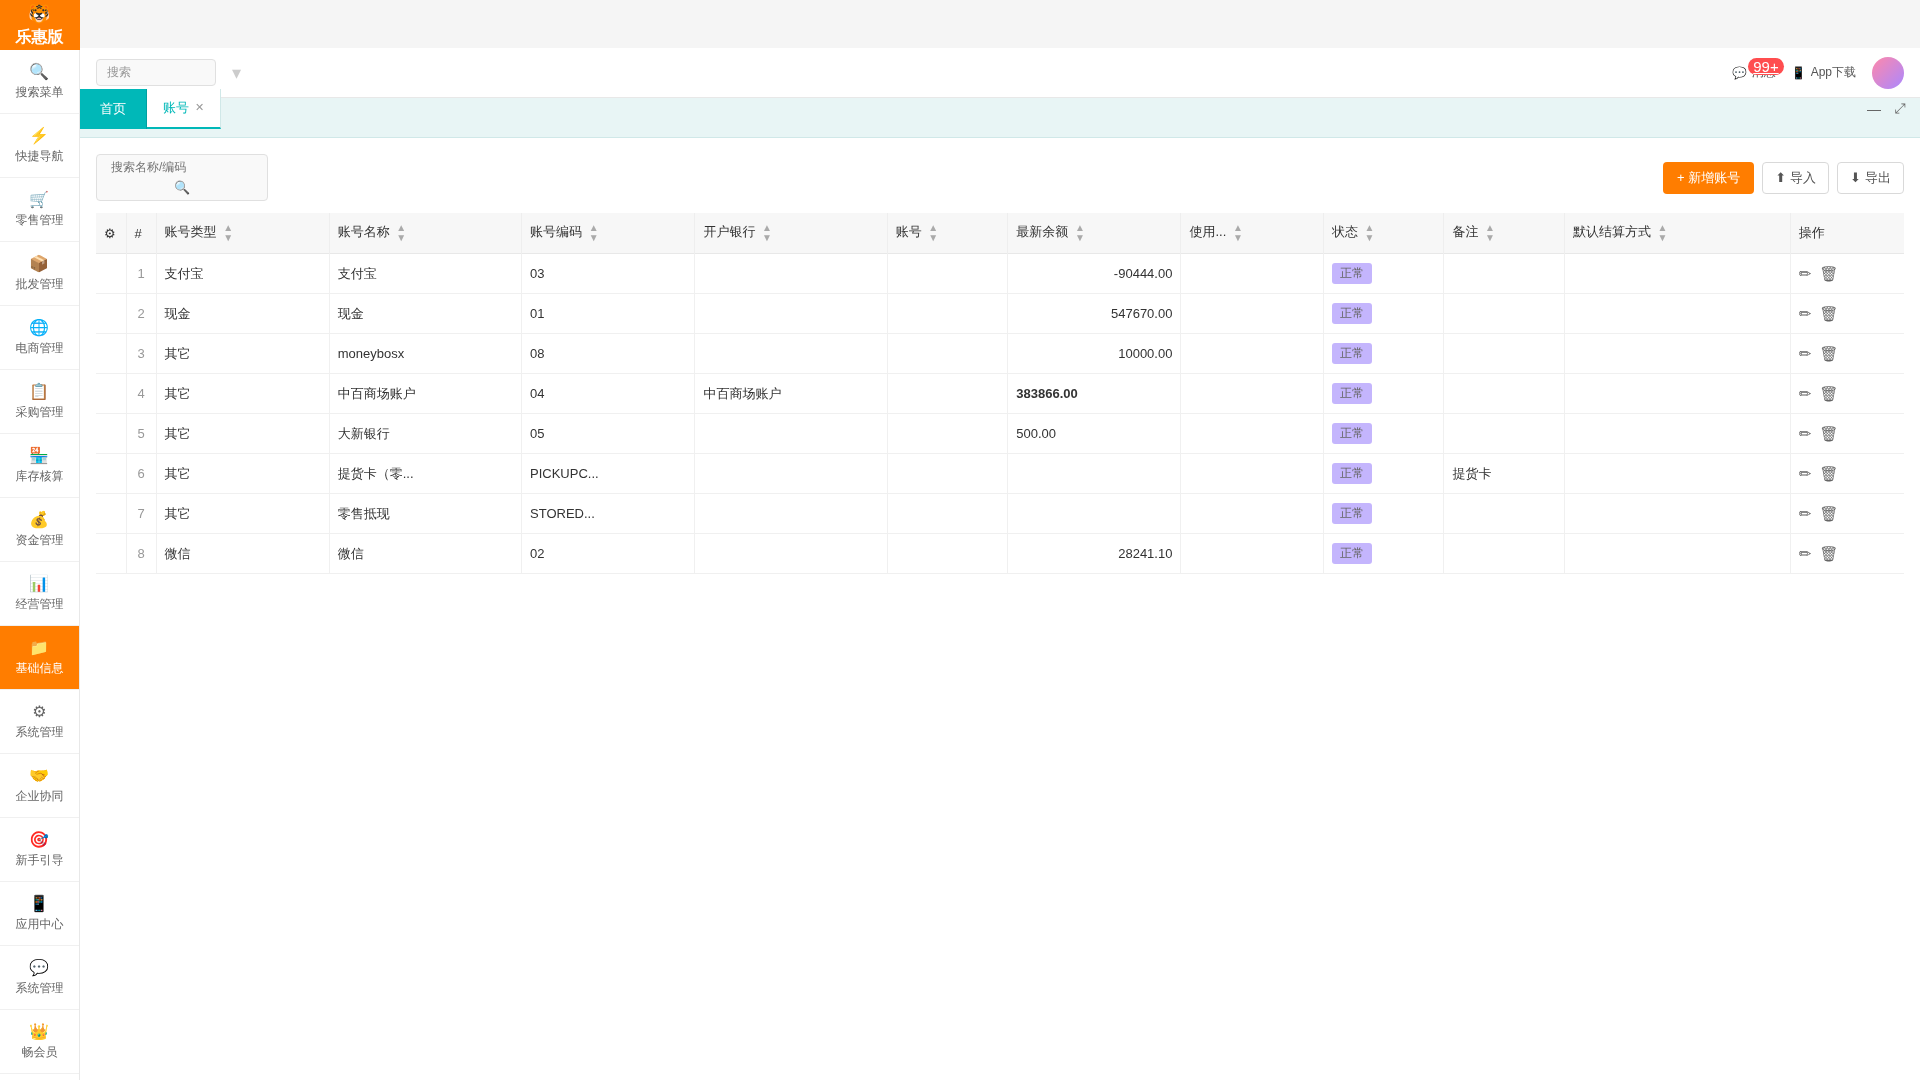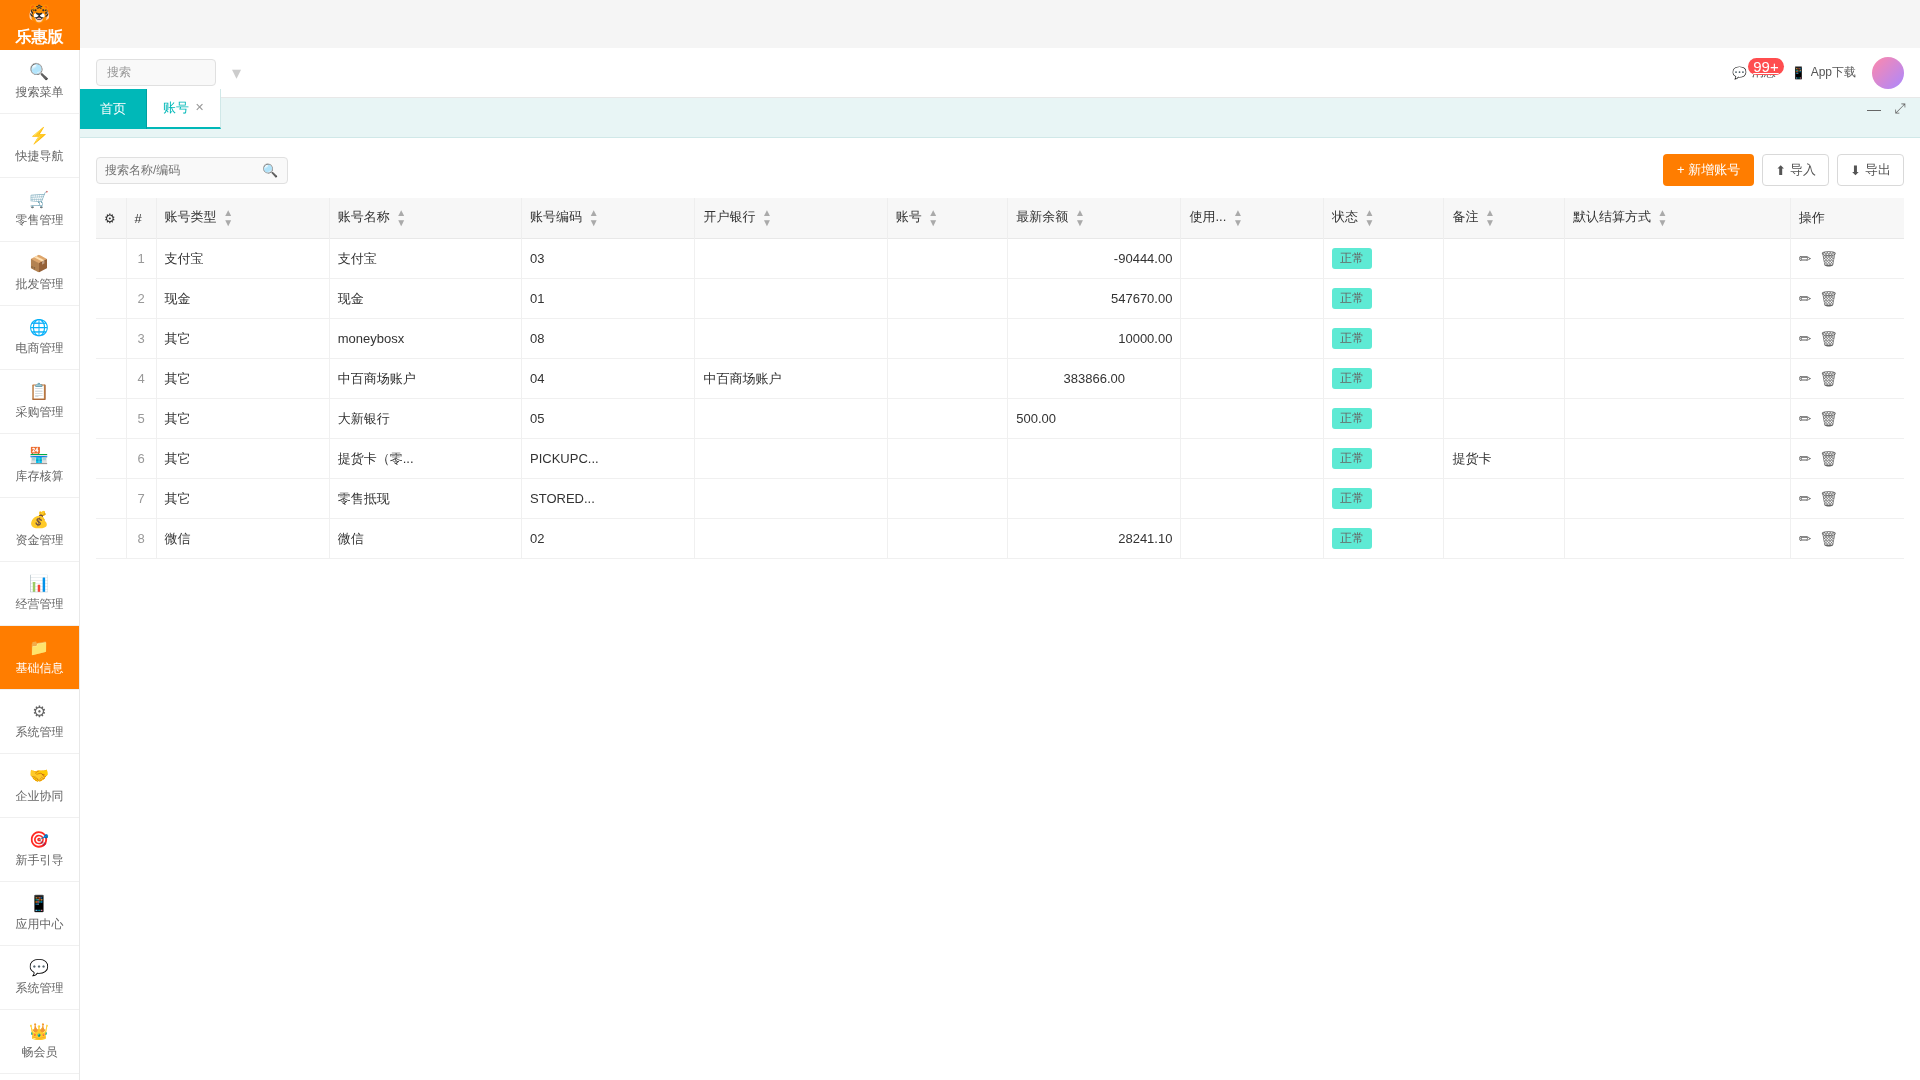--- a/index.html
+++ b/index.html
@@ -159,24 +159,25 @@
       display: flex;
       align-items: center;
       justify-content: space-between;
       margin-bottom: 12px;
     }
     .search-bar {
       display: flex;
       align-items: center;
       border: 1px solid #e0e0e0;
       border-radius: 4px;
-      padding: 5px 8px;
-      width: 192px;
+      padding: 5px 14px;
+      width: 172px;
       background: #f9f9f9;
       gap: 6px;
+      flex-direction: column;
     }
     .search-bar input {
       border: none;
       background: transparent;
       font-size: 12px;
       color: #666;
       outline: none;
       width: 100%;
     }
     .toolbar-right { display: flex; gap: 8px; align-items: center; }
@@ -238,21 +239,21 @@
     tbody td:last-child { border-right: none; }
     .row-num { color: #999; text-align: center; width: 30px; }
     .status-badge {
       display: inline-block;
       padding: 2px 8px;
       border-radius: 3px;
       font-size: 12px;
       background: #f0f0f0;
       color: #666;
     }
-    .status-normal { background: #5eead4; color: #666; }
+    .status-normal { background: #c4b5fd; color: #666; }
     .action-btns { display: flex; gap: 8px; align-items: center; }
     .action-btn {
       cursor: pointer;
       color: #666;
       font-size: 15px;
     }
 
     
     .pagination {
       display: flex;
@@ -536,21 +537,21 @@
     </td>
   </tr>
             <tr>
     <td class="row-num"></td>
     <td class="row-num">4</td>
     <td>其它</td>
     <td>中百商场账户</td>
     <td>04</td>
     <td>中百商场账户</td>
     <td></td>
-    <td style="text-align:center;">383866.00</td>
+    <td style="text-align:left;font-weight:bold;">383866.00</td>
     <td></td>
     <td><span class="status-badge status-normal">正常</span></td>
     <td></td>
     <td></td>
     <td>
       <div class="action-btns">
         <span class="action-btn" title="编辑">✏</span>
         <span class="action-btn" title="删除">🗑</span>
       </div>
     </td>

